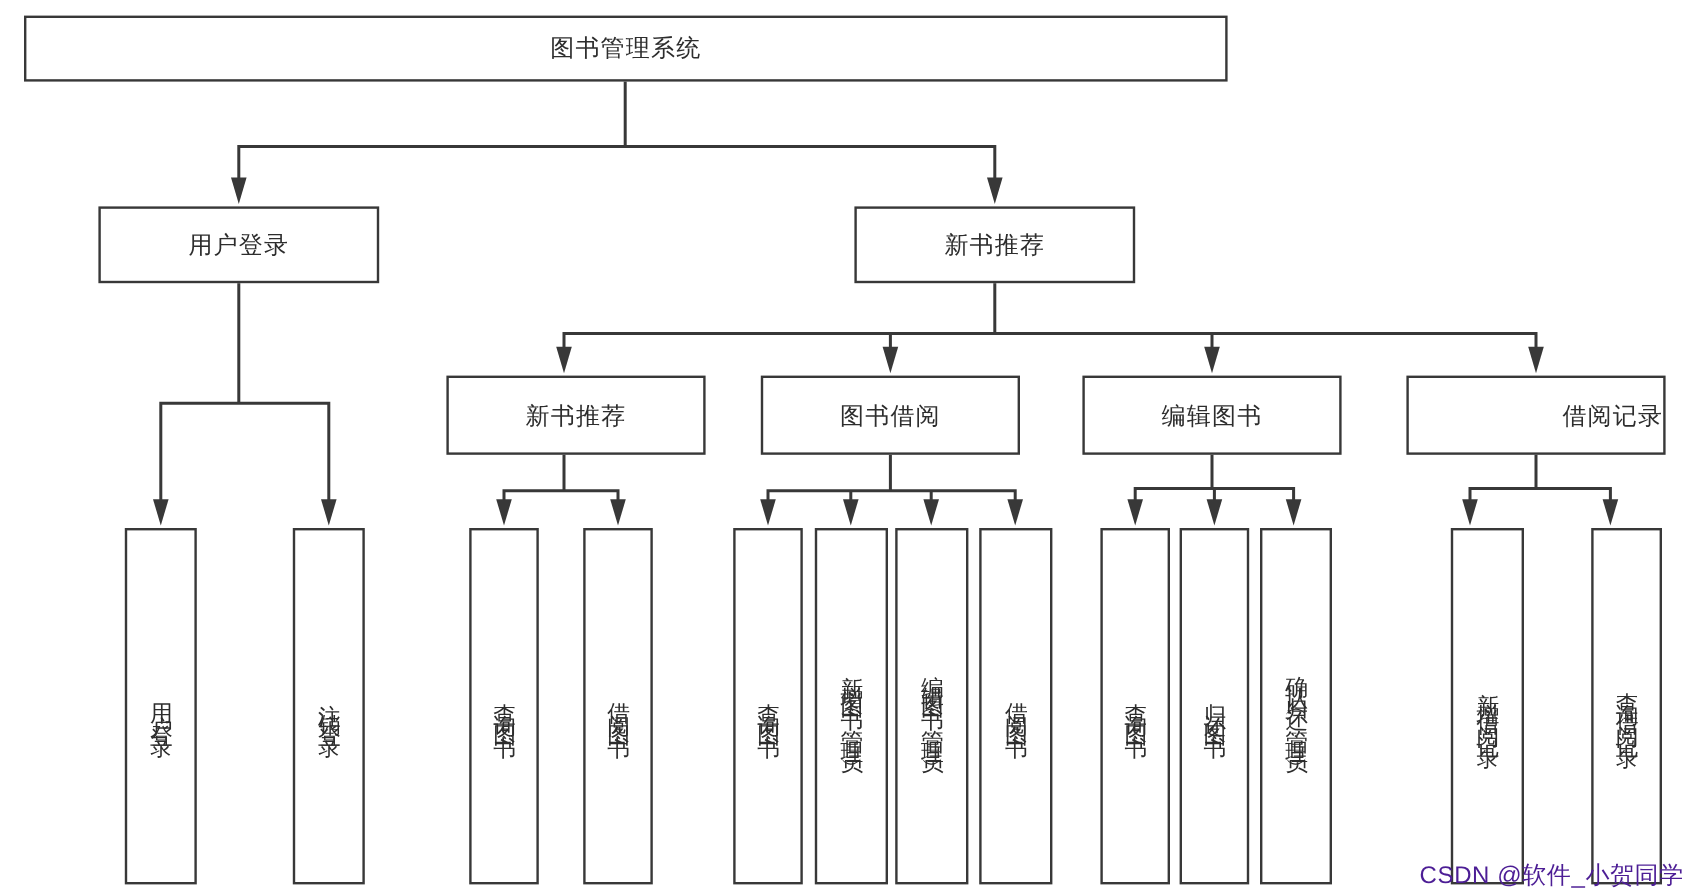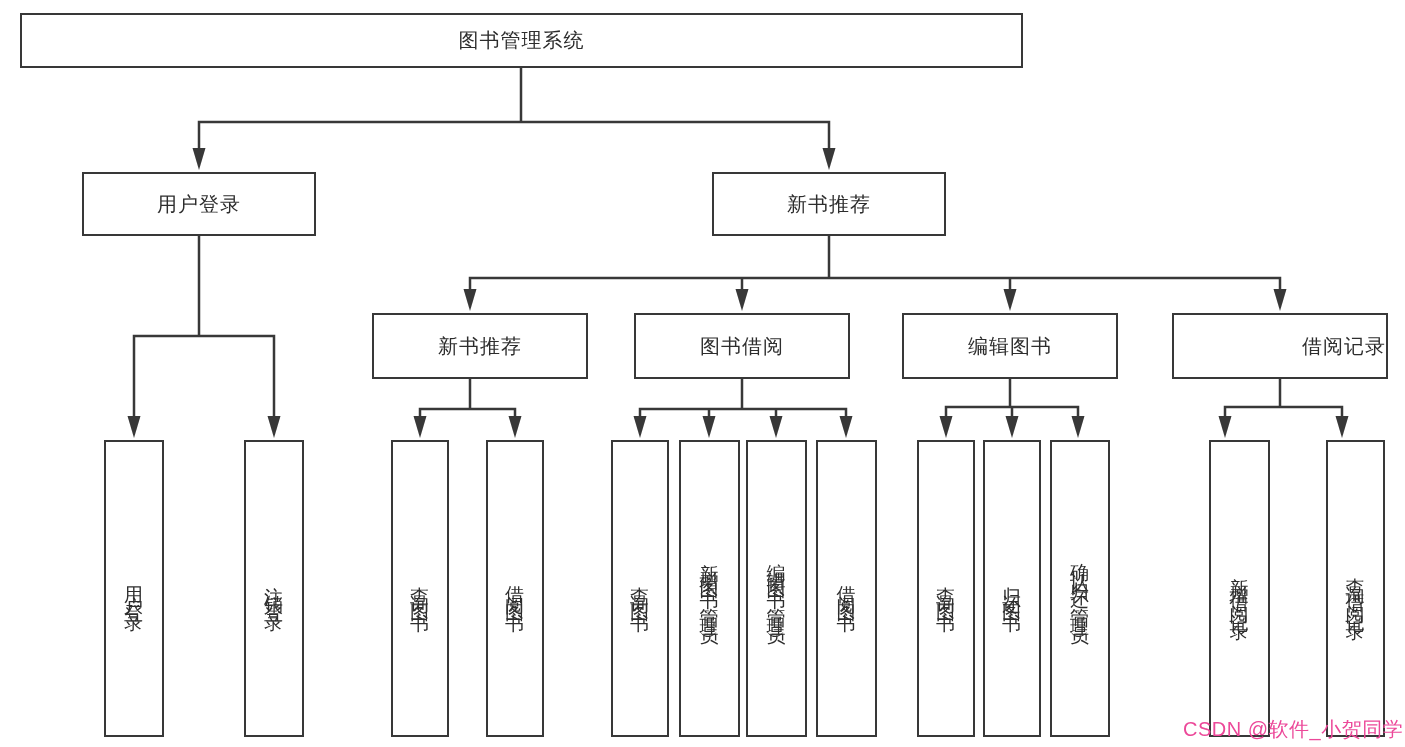--- a/index.html
+++ b/index.html
@@ -54,21 +54,21 @@
   .n-leaf-7  { left:816px;  width:61px; }
   .n-leaf-8  { left:917px;  width:58px; }
   .n-leaf-9  { left:983px;  width:58px; }
   .n-leaf-10 { left:1050px; width:60px; }
   .n-leaf-11 { left:1209px; width:61px; }
   .n-leaf-12 { left:1326px; width:59px; }
   .watermark {
     position:absolute;
     left:1183px; top:716px;
     font-size:20px;
-    color:#ec4899;
+    color:#4c1d95;
     letter-spacing:0.5px;
     white-space:nowrap;
     z-index:5;
   }
 </style>
 </head>
 <body>
 
 <div class="canvas">
 

